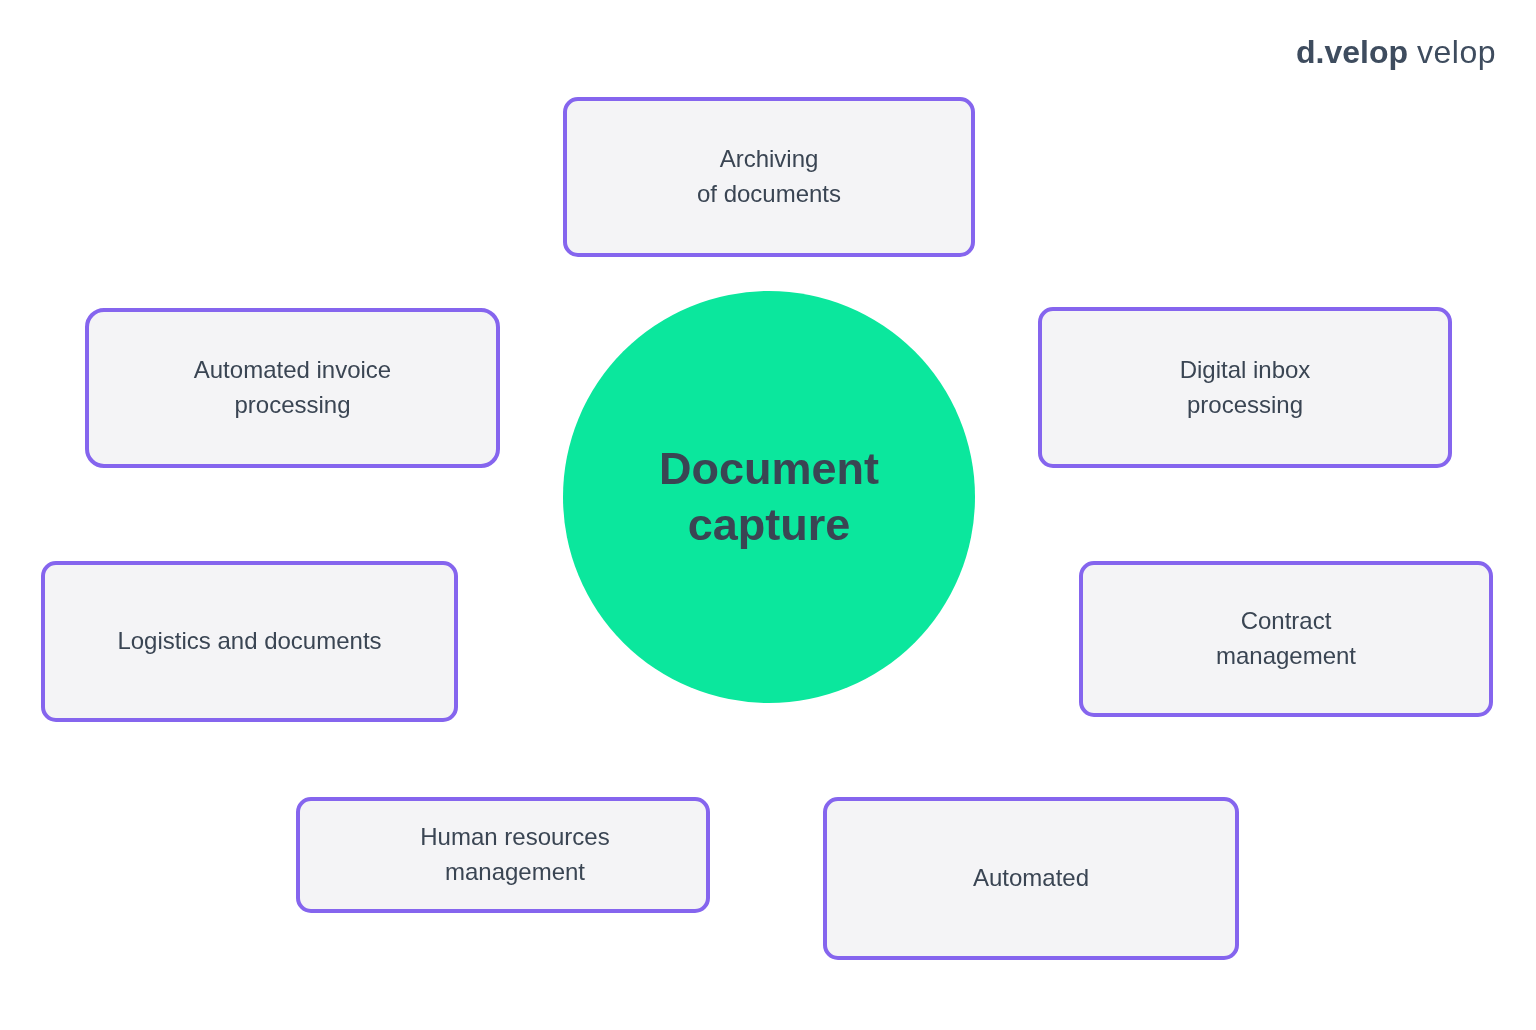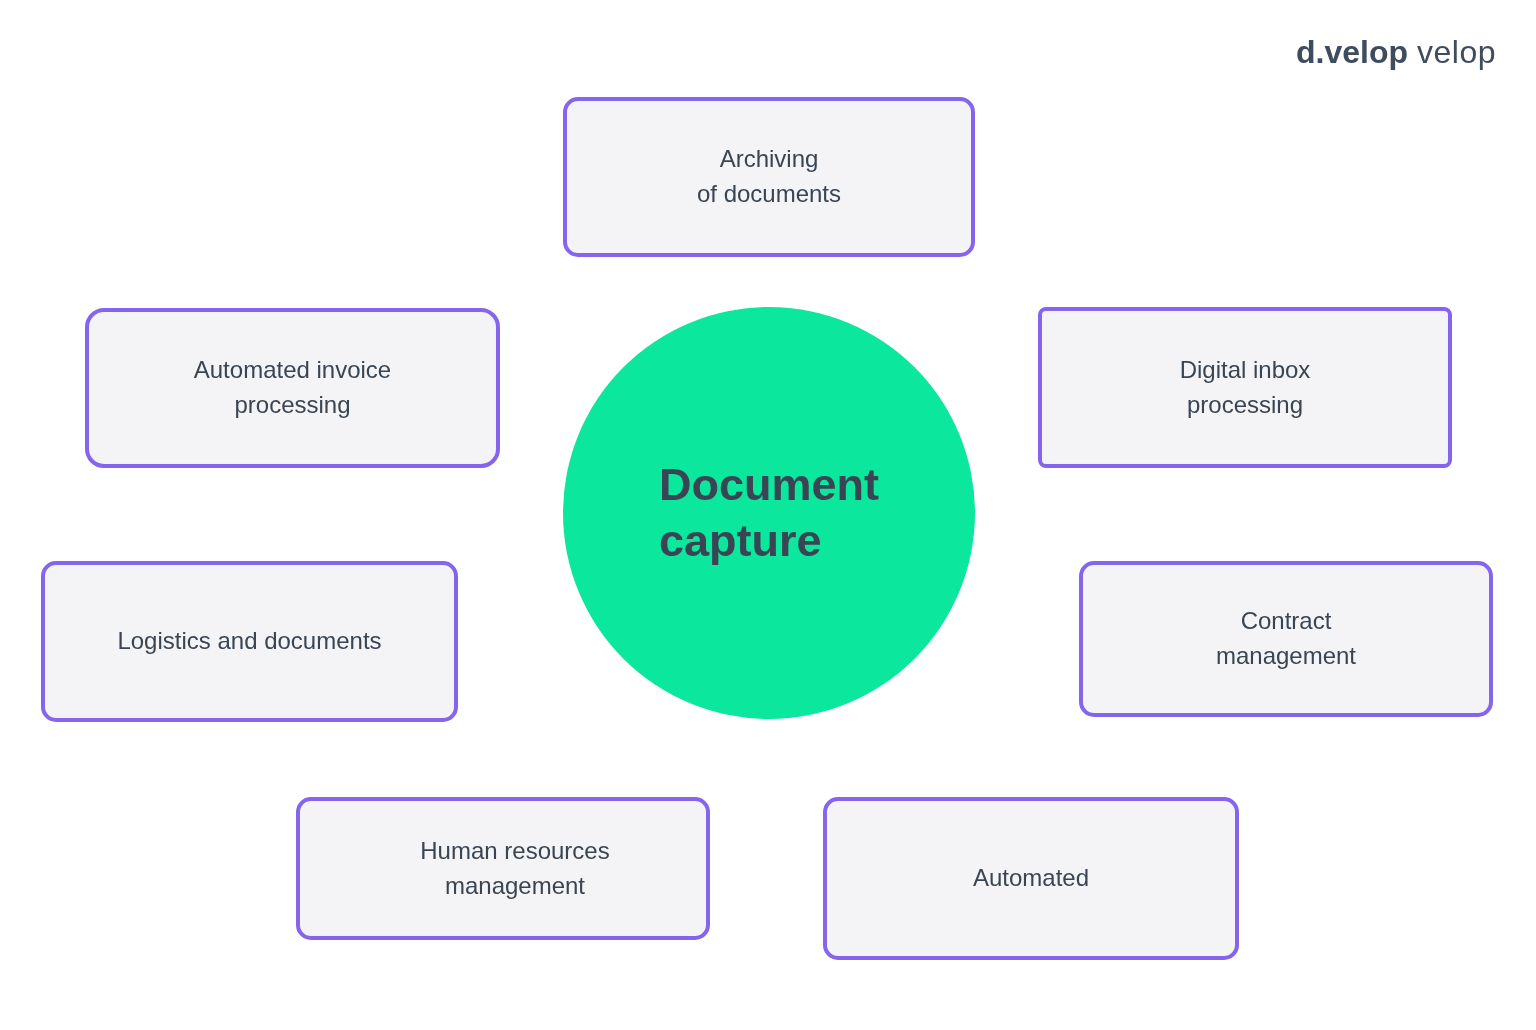--- a/index.html
+++ b/index.html
@@ -46,38 +46,38 @@
   }
   .node-label {
     color: var(--text);
     font-size: 24px;
     line-height: 1.45;
     white-space: pre-line;
   }
 
   .pos-archiving        { left: 563px;  top: 97px;  width: 412px; height: 160px; }
   .pos-automated-invoice{ left: 85px;   top: 308px; width: 415px; height: 160px; border-radius: 19px; }
-  .pos-digital-inbox    { left: 1038px; top: 307px; width: 414px; height: 161px; border-radius: 8px; }
+  .pos-digital-inbox    { left: 1038px; top: 307px; width: 414px; height: 161px; }
   .pos-logistics        { left: 41px;   top: 561px; width: 417px; height: 161px; }
   .pos-contract         { left: 1079px; top: 561px; width: 414px; height: 156px; }
-  .pos-human-resources  { left: 296px;  top: 797px; width: 414px; height: 143px; padding-left: 24px; }
+  .pos-human-resources  { left: 296px;  top: 797px; width: 414px; height: 116px; padding-left: 24px; }
   .pos-healthcare       { left: 823px;  top: 797px; width: 416px; height: 163px; }
 
   .center-circle {
     position: absolute;
     left: 563px;
-    top: 307px;
+    top: 291px;
     width: 412px;
     height: 412px;
     background: var(--circle-fill);
     border-radius: 50%;
     display: flex;
     align-items: center;
     justify-content: center;
-    text-align: left;
+    text-align: center;
   }
   .center-label {
     color: var(--text);
     font-size: 45px;
     font-weight: 700;
     line-height: 1.25;
     white-space: pre-line;
   }
 </style>
 </head>

